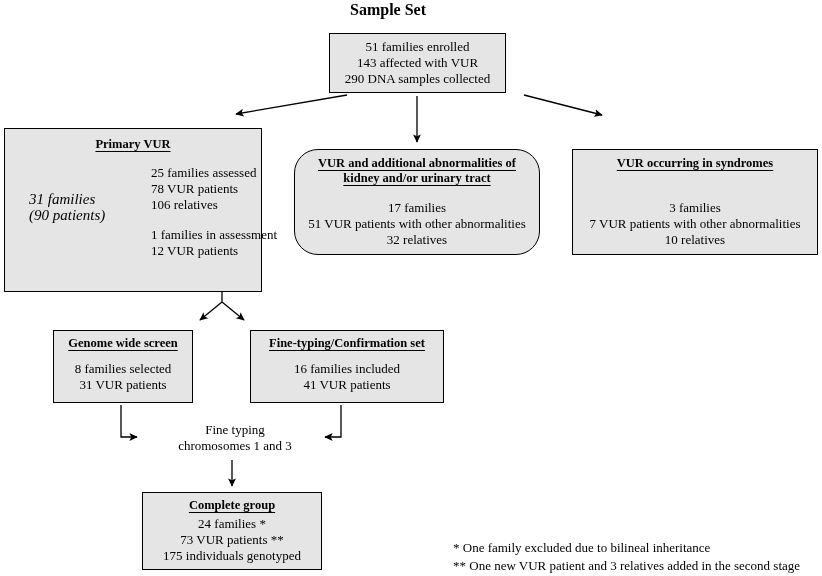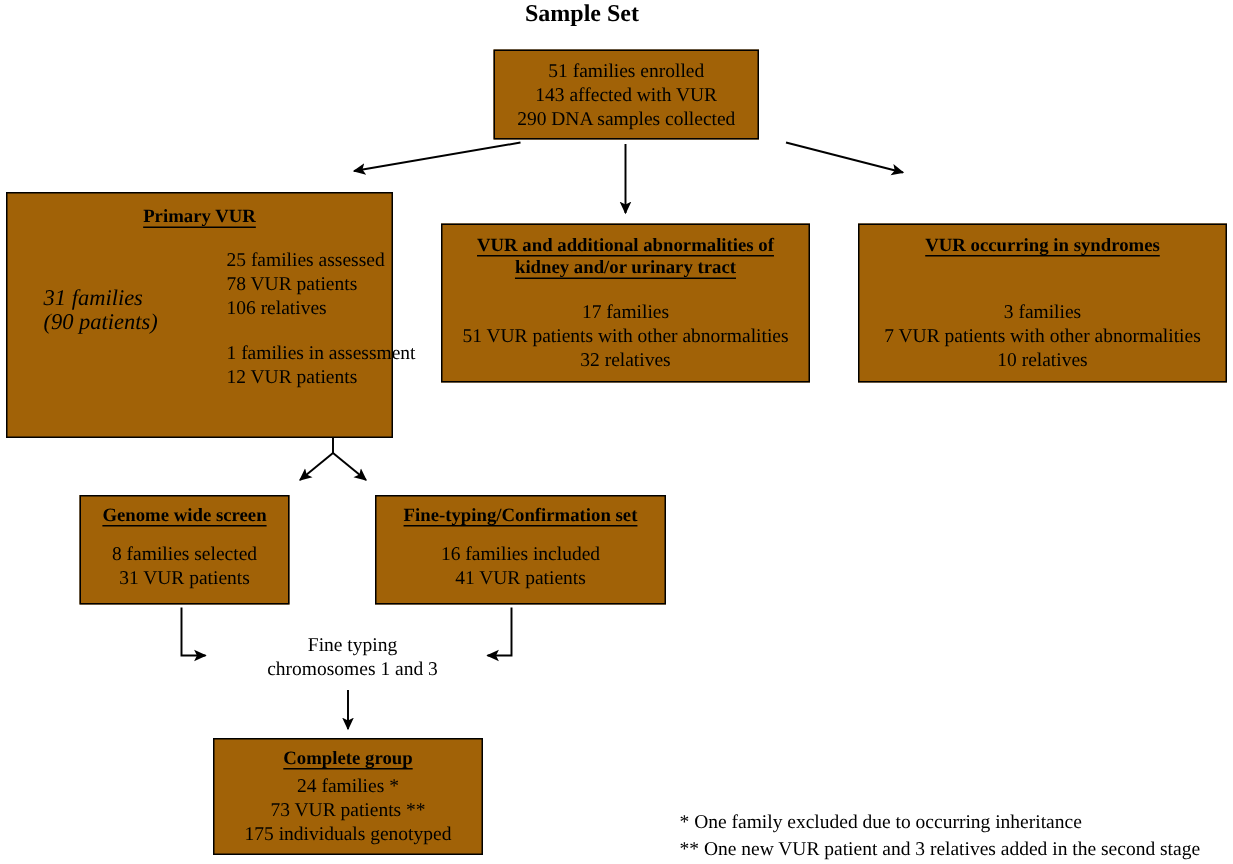--- a/index.html
+++ b/index.html
@@ -12,21 +12,21 @@
   svg.wires{position:absolute;left:0;top:0;width:822px;height:576px;pointer-events:none;}
 
   .title{
     position:absolute;font-weight:bold;font-size:16px;
     text-underline-offset:3px;
     white-space:nowrap;
   }
 
   .box{
     position:absolute;border:1px solid #000;box-sizing:border-box;
-    background:#a16207;
+    background:#e5e5e5;
   }
   .hdr{
     font-weight:bold;font-size:12.5px;text-align:center;
     text-decoration:underline;text-underline-offset:2.5px;
     line-height:15px;
   }
   .lines{font-size:13px;line-height:16px;text-align:center;white-space:nowrap;}
   .ln{white-space:nowrap;}
 
   
@@ -34,21 +34,21 @@
   #sample-set-box .lines{padding-top:5px;}
 
   
   #primary-vur-box{left:4px;top:128px;width:258px;height:164px;}
   #primary-vur-box .hdr{position:absolute;left:0;top:8px;width:100%;}
   #pv-left{position:absolute;left:24px;top:62px;font-size:15px;line-height:16px;font-style:italic;}
   #pv-branch-a{position:absolute;left:146px;top:36px;font-size:13px;line-height:16px;}
   #pv-branch-b{position:absolute;left:146px;top:98px;font-size:13px;line-height:16px;}
 
   
-  #vur-additional-box{left:294px;top:149px;width:246px;height:106px;}
+  #vur-additional-box{left:294px;top:149px;width:246px;height:106px;border-radius:24px;}
   #vur-additional-box .hdr{position:absolute;left:0;top:6px;width:100%;}
   #vur-additional-box .lines{position:absolute;left:0;top:50px;width:100%;}
 
   
   #vur-syndromes-box{left:572px;top:149px;width:246px;height:106px;}
   #vur-syndromes-box .hdr{position:absolute;left:0;top:6px;width:100%;}
   #vur-syndromes-box .lines{position:absolute;left:0;top:50px;width:100%;}
 
   
   #genome-screen-box{left:53px;top:330px;width:140px;height:73px;}
@@ -178,17 +178,17 @@
   <div class="box" id="complete-group-box">
     <div class="hdr">Complete group</div>
     <div class="lines">
       <div class="ln">24 families *</div>
       <div class="ln">73 VUR patients **</div>
       <div class="ln">175 individuals genotyped</div>
     </div>
   </div>
 
   <div id="footnotes">
-    <div class="ln">*  One family excluded due to occurring inheritance</div>
+    <div class="ln">*  One family excluded due to bilineal inheritance</div>
     <div class="ln">** One new VUR patient and 3 relatives added in the second stage</div>
   </div>
 
 </div>
 
 </body></html>

